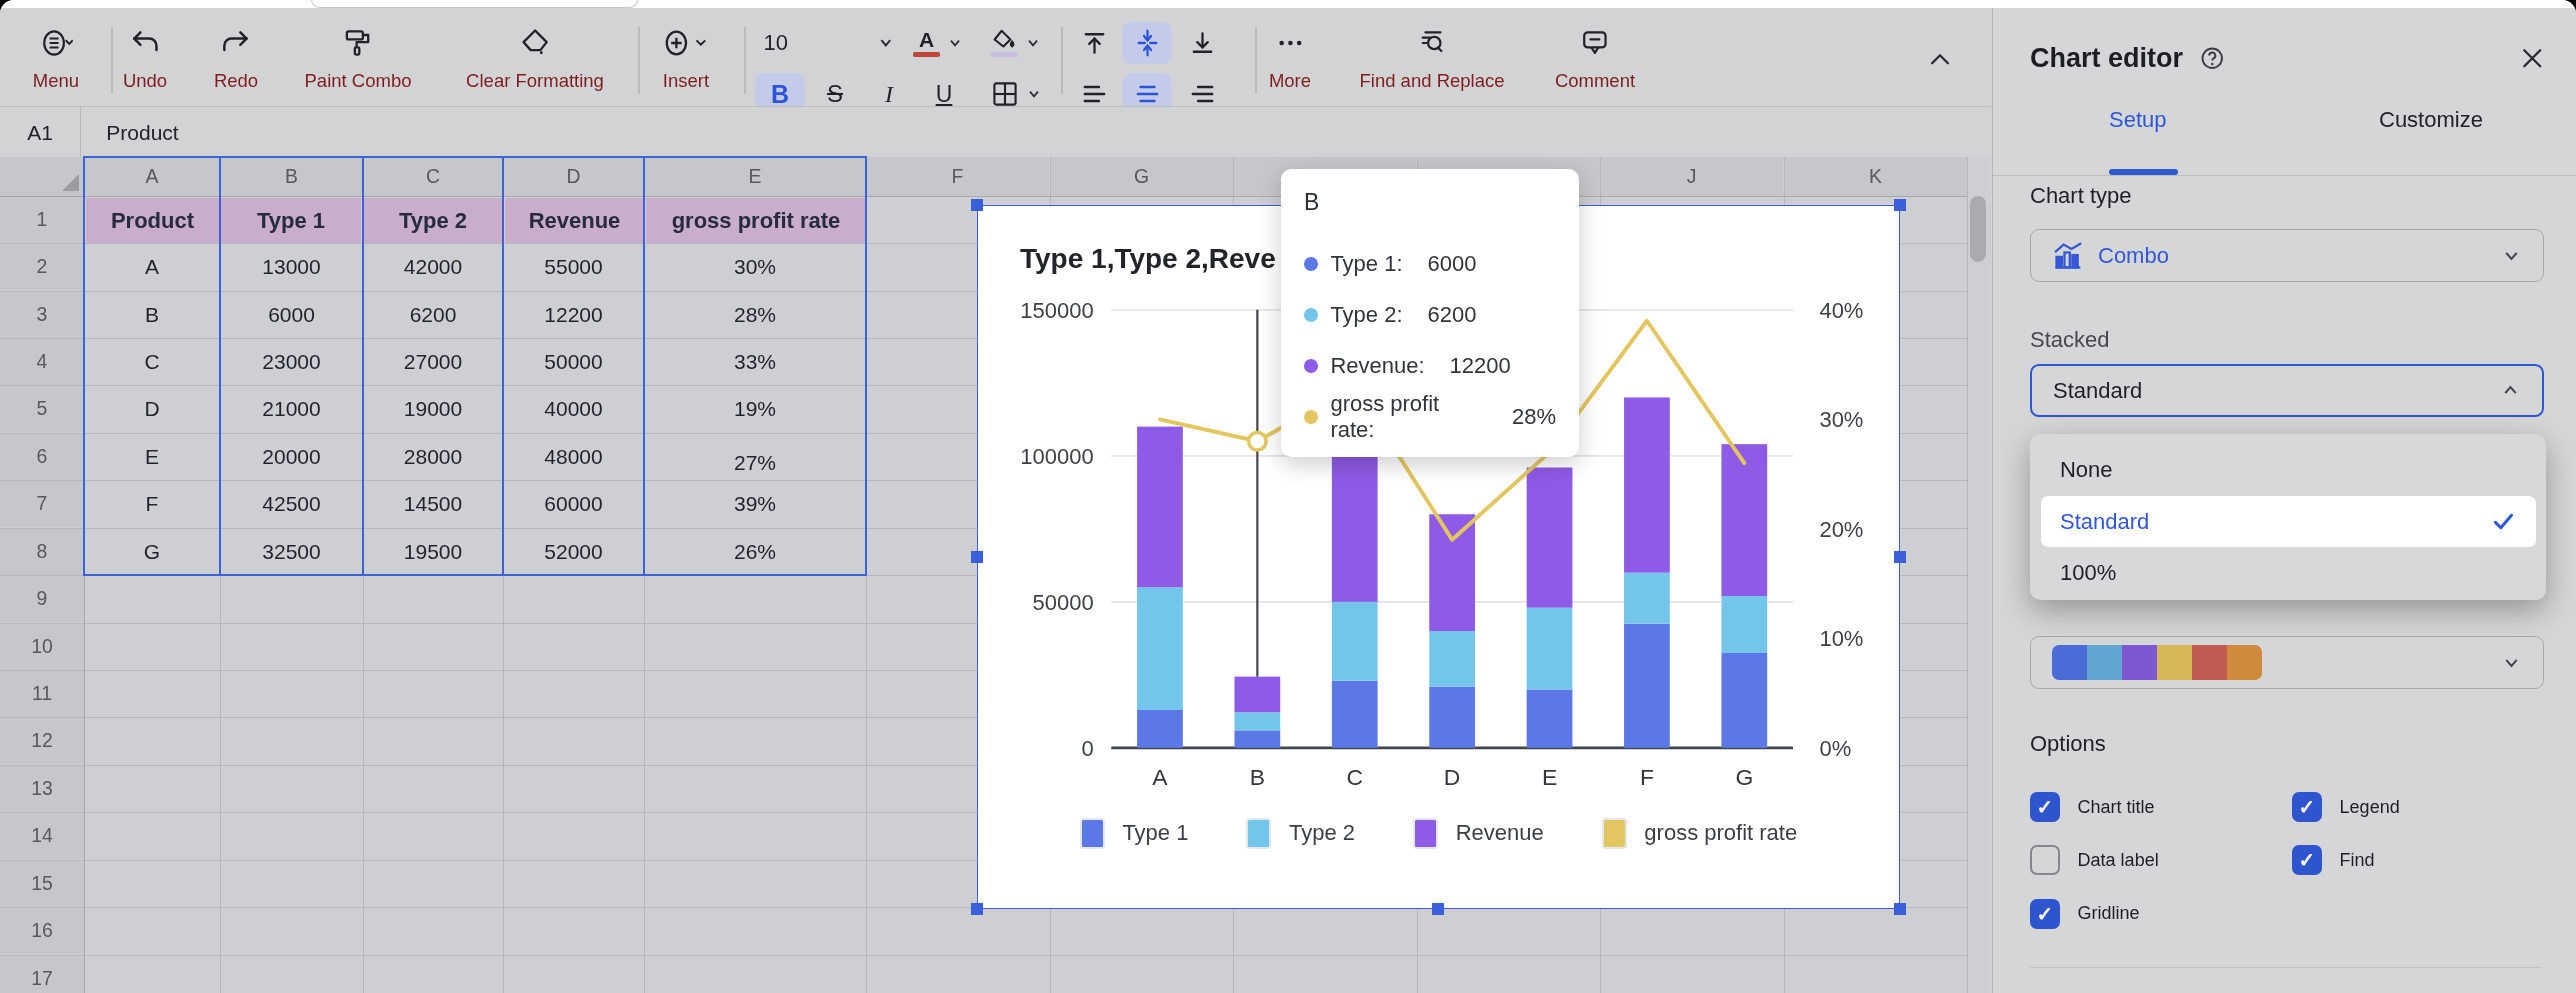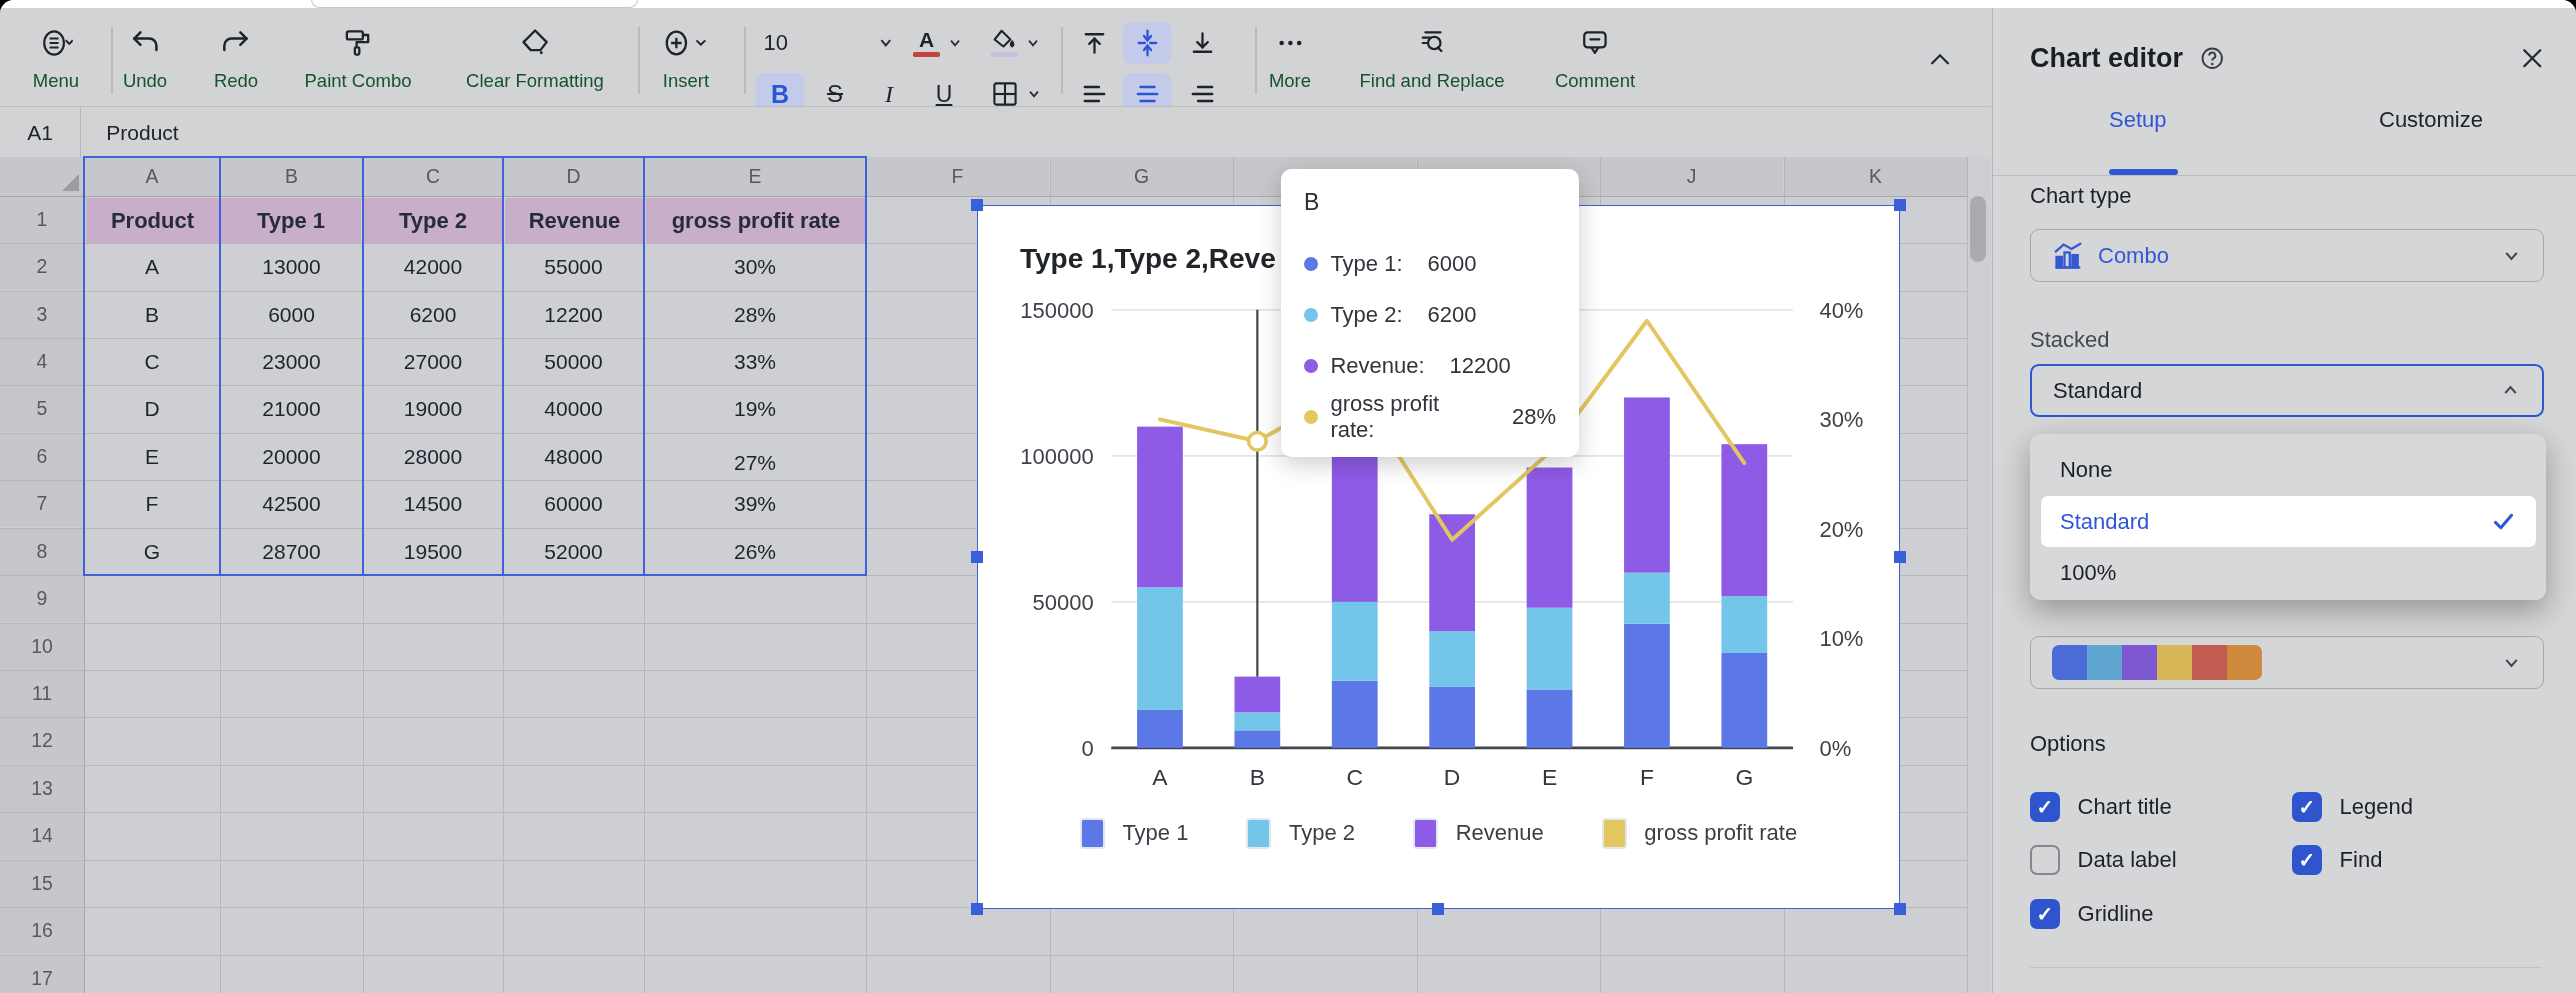--- a/index.html
+++ b/index.html
@@ -5,21 +5,21 @@
   html,body{margin:0;padding:0;background:#000;}
   body{width:2576px;height:993px;font-family:"Liberation Sans",sans-serif;-webkit-font-smoothing:antialiased;}
   .window{position:relative;width:2576px;height:993px;background:#d3d4d6;border-radius:14px 14px 0 0;overflow:hidden;}
   
   .topstrip{position:absolute;left:0;top:0;width:100%;height:8px;background:#fff;}
   .tab-frag{position:absolute;left:311px;top:-7px;width:325px;height:14px;border:1.8px solid #c6c7c9;border-top:none;border-radius:0 0 8.8px 8.8px;}
   
   .toolbar{position:absolute;left:0;top:8px;width:1991px;height:98px;background:#d2d3d5;}
   .tb-item{position:absolute;top:14px;transform:translateX(-50%);display:flex;flex-direction:column;align-items:center;gap:7px;color:#202329;}
   .tb-ic{height:41px;display:flex;align-items:center;justify-content:center;gap:3.5px;}
-  .tb-lb{font-size:18.5px;color:#14532d;white-space:nowrap;}
+  .tb-lb{font-size:18.5px;color:#7f1d1d;white-space:nowrap;}
   .tb-sep{position:absolute;top:19.4px;width:1.8px;height:67px;background:#babbbd;}
   .fmt{position:absolute;transform:translate(-50%,-50%);width:49px;height:42px;display:flex;align-items:center;justify-content:center;border-radius:8.8px;color:#1f2227;font-size:24px;}
   .fmt.active{background:#c4cae9;color:#2b55d6;}
   .fontsize{position:absolute;left:760px;top:16px;width:131px;height:37px;display:flex;align-items:center;justify-content:space-between;font-size:22px;color:#1f2227;padding:0 3.5px;}
   .collapse-btn{position:absolute;left:1940px;top:42px;transform:translateX(-50%);}
   svg{display:block;}
   .b-letter{font-weight:700;font-size:25px;}
   .s-letter{font-size:24px;text-decoration:line-through;}
   .i-letter{font-size:24px;font-style:italic;font-family:"Liberation Serif",serif;}
   .u-letter{font-size:23px;text-decoration:underline;}
@@ -73,21 +73,21 @@
   .popup{position:absolute;left:37px;top:426px;width:516px;height:166px;background:#d7d8da;border-radius:10.6px;box-shadow:0 10.6px 30px rgba(0,0,0,.30);z-index:70;}
   .pop-item{position:absolute;left:10.6px;width:495px;height:51px;display:flex;align-items:center;padding:0 19.4px;box-sizing:border-box;font-size:22px;color:#1d2025;border-radius:7px;}
   .pop-item.selected{background:#fff;color:#2f57d4;}
   .pop-item .grow{flex:1;}
   .chip{width:35px;height:35px;}
   .cbgrid{position:absolute;left:37px;top:782px;display:grid;grid-template-columns:262px auto;row-gap:19.4px;}
   .cb{display:flex;align-items:center;gap:17.6px;height:34px;}
   .cbbox{width:30px;height:30px;border-radius:7px;box-sizing:border-box;display:flex;align-items:center;justify-content:center;}
   .cbbox.on{background:#2e55cd;color:#fff;font-size:20px;font-weight:700;}
   .cbbox.off{border:2.2px solid #85878a;}
-  .cb-lb{font-size:22px;color:#1d2025;}
+  .cb-lb{font-size:18px;color:#1d2025;}
   .p-bottom-div{position:absolute;left:37px;top:959px;width:512px;height:1.3px;background:#c2c3c5;}
 </style>
 </head>
 <body>
 
 <div class="window">
   <div class="topstrip">
     <div class="tab-frag"></div>
   </div>
 
@@ -498,21 +498,21 @@
       <div class="cell" style="left:220px;top:276px;width:143px;height:47px;">20000</div>
       <div class="cell" style="left:363px;top:276px;width:140px;height:47px;">28000</div>
       <div class="cell" style="left:503px;top:276px;width:141px;height:47px;">48000</div>
       <div class="cell" style="left:644px;top:282px;width:222px;height:47px;">27%</div>
       <div class="cell" style="left:84px;top:323px;width:136px;height:47px;">F</div>
       <div class="cell" style="left:220px;top:323px;width:143px;height:47px;">42500</div>
       <div class="cell" style="left:363px;top:323px;width:140px;height:47px;">14500</div>
       <div class="cell" style="left:503px;top:323px;width:141px;height:47px;">60000</div>
       <div class="cell" style="left:644px;top:323px;width:222px;height:47px;">39%</div>
       <div class="cell" style="left:84px;top:371px;width:136px;height:47px;">G</div>
-      <div class="cell" style="left:220px;top:371px;width:143px;height:47px;">28700</div>
+      <div class="cell" style="left:220px;top:371px;width:143px;height:47px;">32500</div>
       <div class="cell" style="left:363px;top:371px;width:140px;height:47px;">19500</div>
       <div class="cell" style="left:503px;top:371px;width:141px;height:47px;">52000</div>
       <div class="cell" style="left:644px;top:371px;width:222px;height:47px;">26%</div>
       <div class="selbox" style="left:83px;top:-0.9px;width:138px;height:420px;"></div>
       <div class="selbox" style="left:219px;top:-0.9px;width:145px;height:420px;"></div>
       <div class="selbox" style="left:362px;top:-0.9px;width:142px;height:420px;"></div>
       <div class="selbox" style="left:502px;top:-0.9px;width:143px;height:420px;"></div>
       <div class="selbox" style="left:643px;top:-0.9px;width:224px;height:420px;"></div>
     </div>
 

